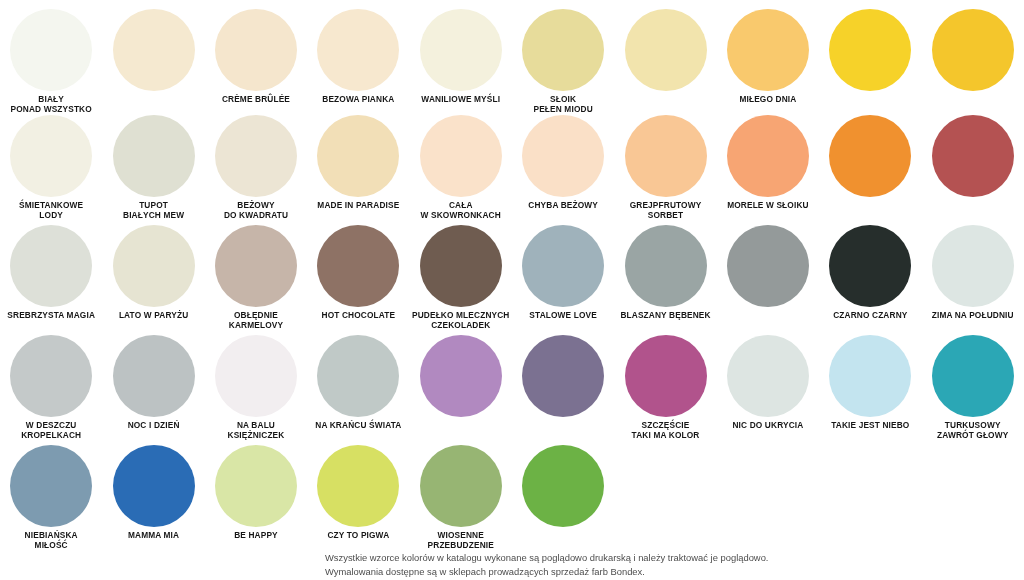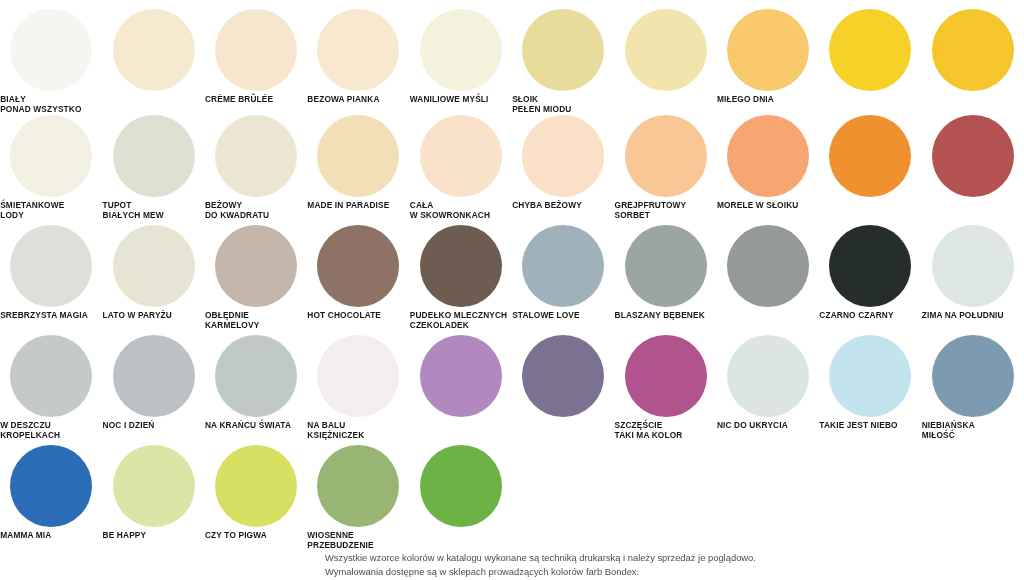--- a/index.html
+++ b/index.html
@@ -51,21 +51,21 @@
     margin-top: 5px;
     flex: 0 0 auto;
   }
 
   .swatch-label {
     margin-top: 4px;
     font-size: 8.3px;
     font-weight: bold;
     letter-spacing: 0.15px;
     line-height: 1.18;
-    text-align: left;
+    text-align: center;
     text-transform: uppercase;
     color: #161616;
     width: 102px;
     white-space: pre-line;
   }
 
   
   .swatch-grid .row-1 .swatch-disc { margin-top: 9px; }
 
   .footer-note {
@@ -218,29 +218,29 @@
       <div class="swatch-cell row-4">
         <div class="swatch-disc" style="background: rgb(196, 201, 201);"></div>
         <div class="swatch-label">W DESZCZU
 KROPELKACH</div>
       </div>
       <div class="swatch-cell row-4">
         <div class="swatch-disc" style="background: rgb(188, 194, 195);"></div>
         <div class="swatch-label">NOC I DZIEŃ</div>
       </div>
       <div class="swatch-cell row-4">
-        <div class="swatch-disc" style="background: rgb(192, 201, 199);"></div>
-        <div class="swatch-label">NA KRAŃCU ŚWIATA</div>
-      </div>
-      <div class="swatch-cell row-4">
         <div class="swatch-disc" style="background: rgb(242, 238, 240);"></div>
         <div class="swatch-label">NA BALU
 KSIĘŻNICZEK</div>
       </div>
       <div class="swatch-cell row-4">
+        <div class="swatch-disc" style="background: rgb(192, 201, 199);"></div>
+        <div class="swatch-label">NA KRAŃCU ŚWIATA</div>
+      </div>
+      <div class="swatch-cell row-4">
         <div class="swatch-disc" style="background: rgb(177, 137, 192);"></div>
         <div class="swatch-label"></div>
       </div>
       <div class="swatch-cell row-4">
         <div class="swatch-disc" style="background: rgb(123, 113, 145);"></div>
         <div class="swatch-label"></div>
       </div>
       <div class="swatch-cell row-4">
         <div class="swatch-disc" style="background: rgb(177, 83, 140);"></div>
         <div class="swatch-label">SZCZĘŚCIE
@@ -248,20 +248,25 @@
       </div>
       <div class="swatch-cell row-5">
         <div class="swatch-disc" style="background: rgb(221, 229, 226);"></div>
         <div class="swatch-label">NIC DO UKRYCIA</div>
       </div>
       <div class="swatch-cell row-5">
         <div class="swatch-disc" style="background: rgb(195, 228, 239);"></div>
         <div class="swatch-label">TAKIE JEST NIEBO</div>
       </div>
       <div class="swatch-cell row-5">
+        <div class="swatch-disc" style="background: rgb(43, 167, 181);"></div>
+        <div class="swatch-label">TURKUSOWY
+ZAWRÓT GŁOWY</div>
+      </div>
+      <div class="swatch-cell row-5">
         <div class="swatch-disc" style="background: rgb(125, 155, 176);"></div>
         <div class="swatch-label">NIEBIAŃSKA
 MIŁOŚĆ</div>
       </div>
       <div class="swatch-cell row-5">
         <div class="swatch-disc" style="background: rgb(42, 108, 181);"></div>
         <div class="swatch-label">MAMMA MIA</div>
       </div>
       <div class="swatch-cell row-5">
         <div class="swatch-disc" style="background: rgb(217, 230, 166);"></div>
@@ -276,16 +281,16 @@
         <div class="swatch-label">WIOSENNE
 PRZEBUDZENIE</div>
       </div>
       <div class="swatch-cell row-5">
         <div class="swatch-disc" style="background: rgb(108, 178, 69);"></div>
         <div class="swatch-label"></div>
       </div>
     </div>
 
   <div class="footer-note">
-    <span class="footer-line">Wszystkie wzorce kolorów w katalogu wykonane są techniką drukarską i należy sprzedaż je poglądowo.</span>
-    <span class="footer-line">Wymalowania dostępne są w sklepach prowadzących kolorów farb Bondex.</span>
+    <span class="footer-line">Wszystkie wzorce kolorów w katalogu wykonane są poglądowo drukarską i należy traktować je poglądowo.</span>
+    <span class="footer-line">Wymalowania dostępne są w sklepach prowadzących sprzedaż farb Bondex.</span>
   </div>
 </div>
 
 </body></html>

